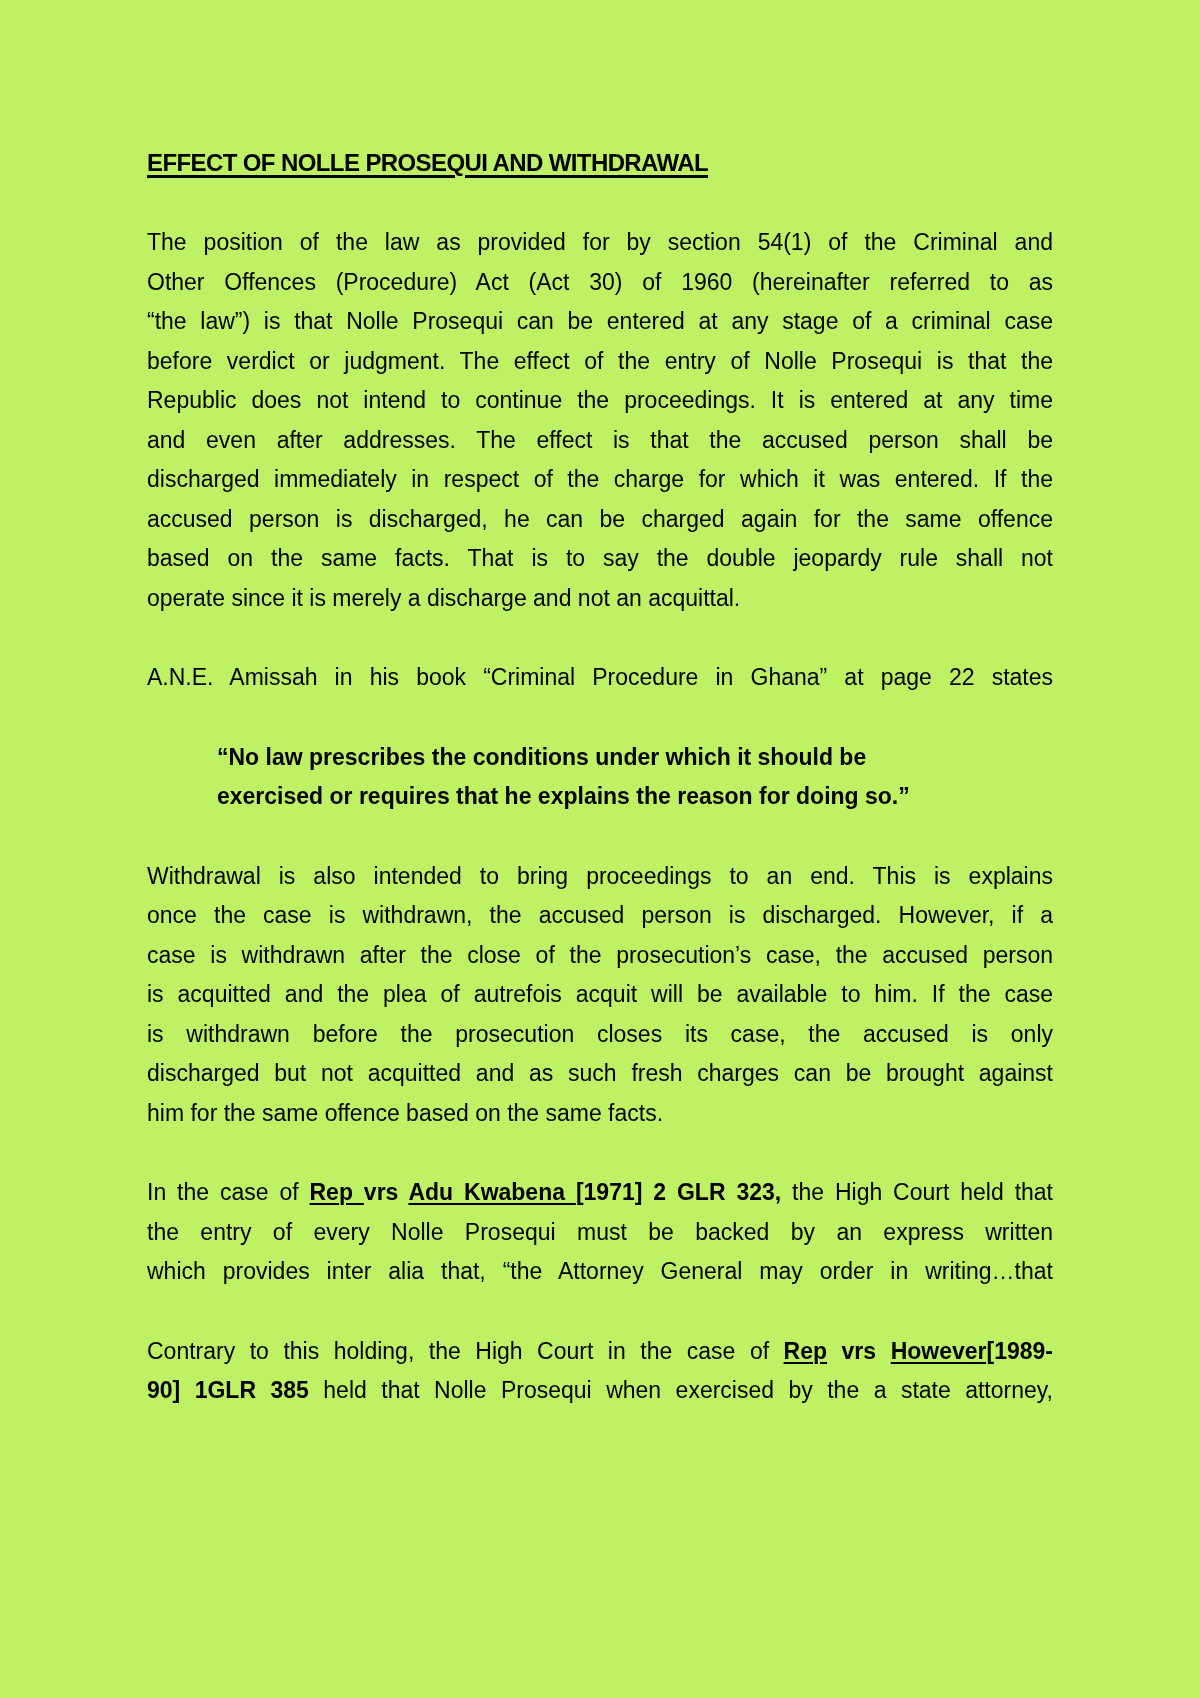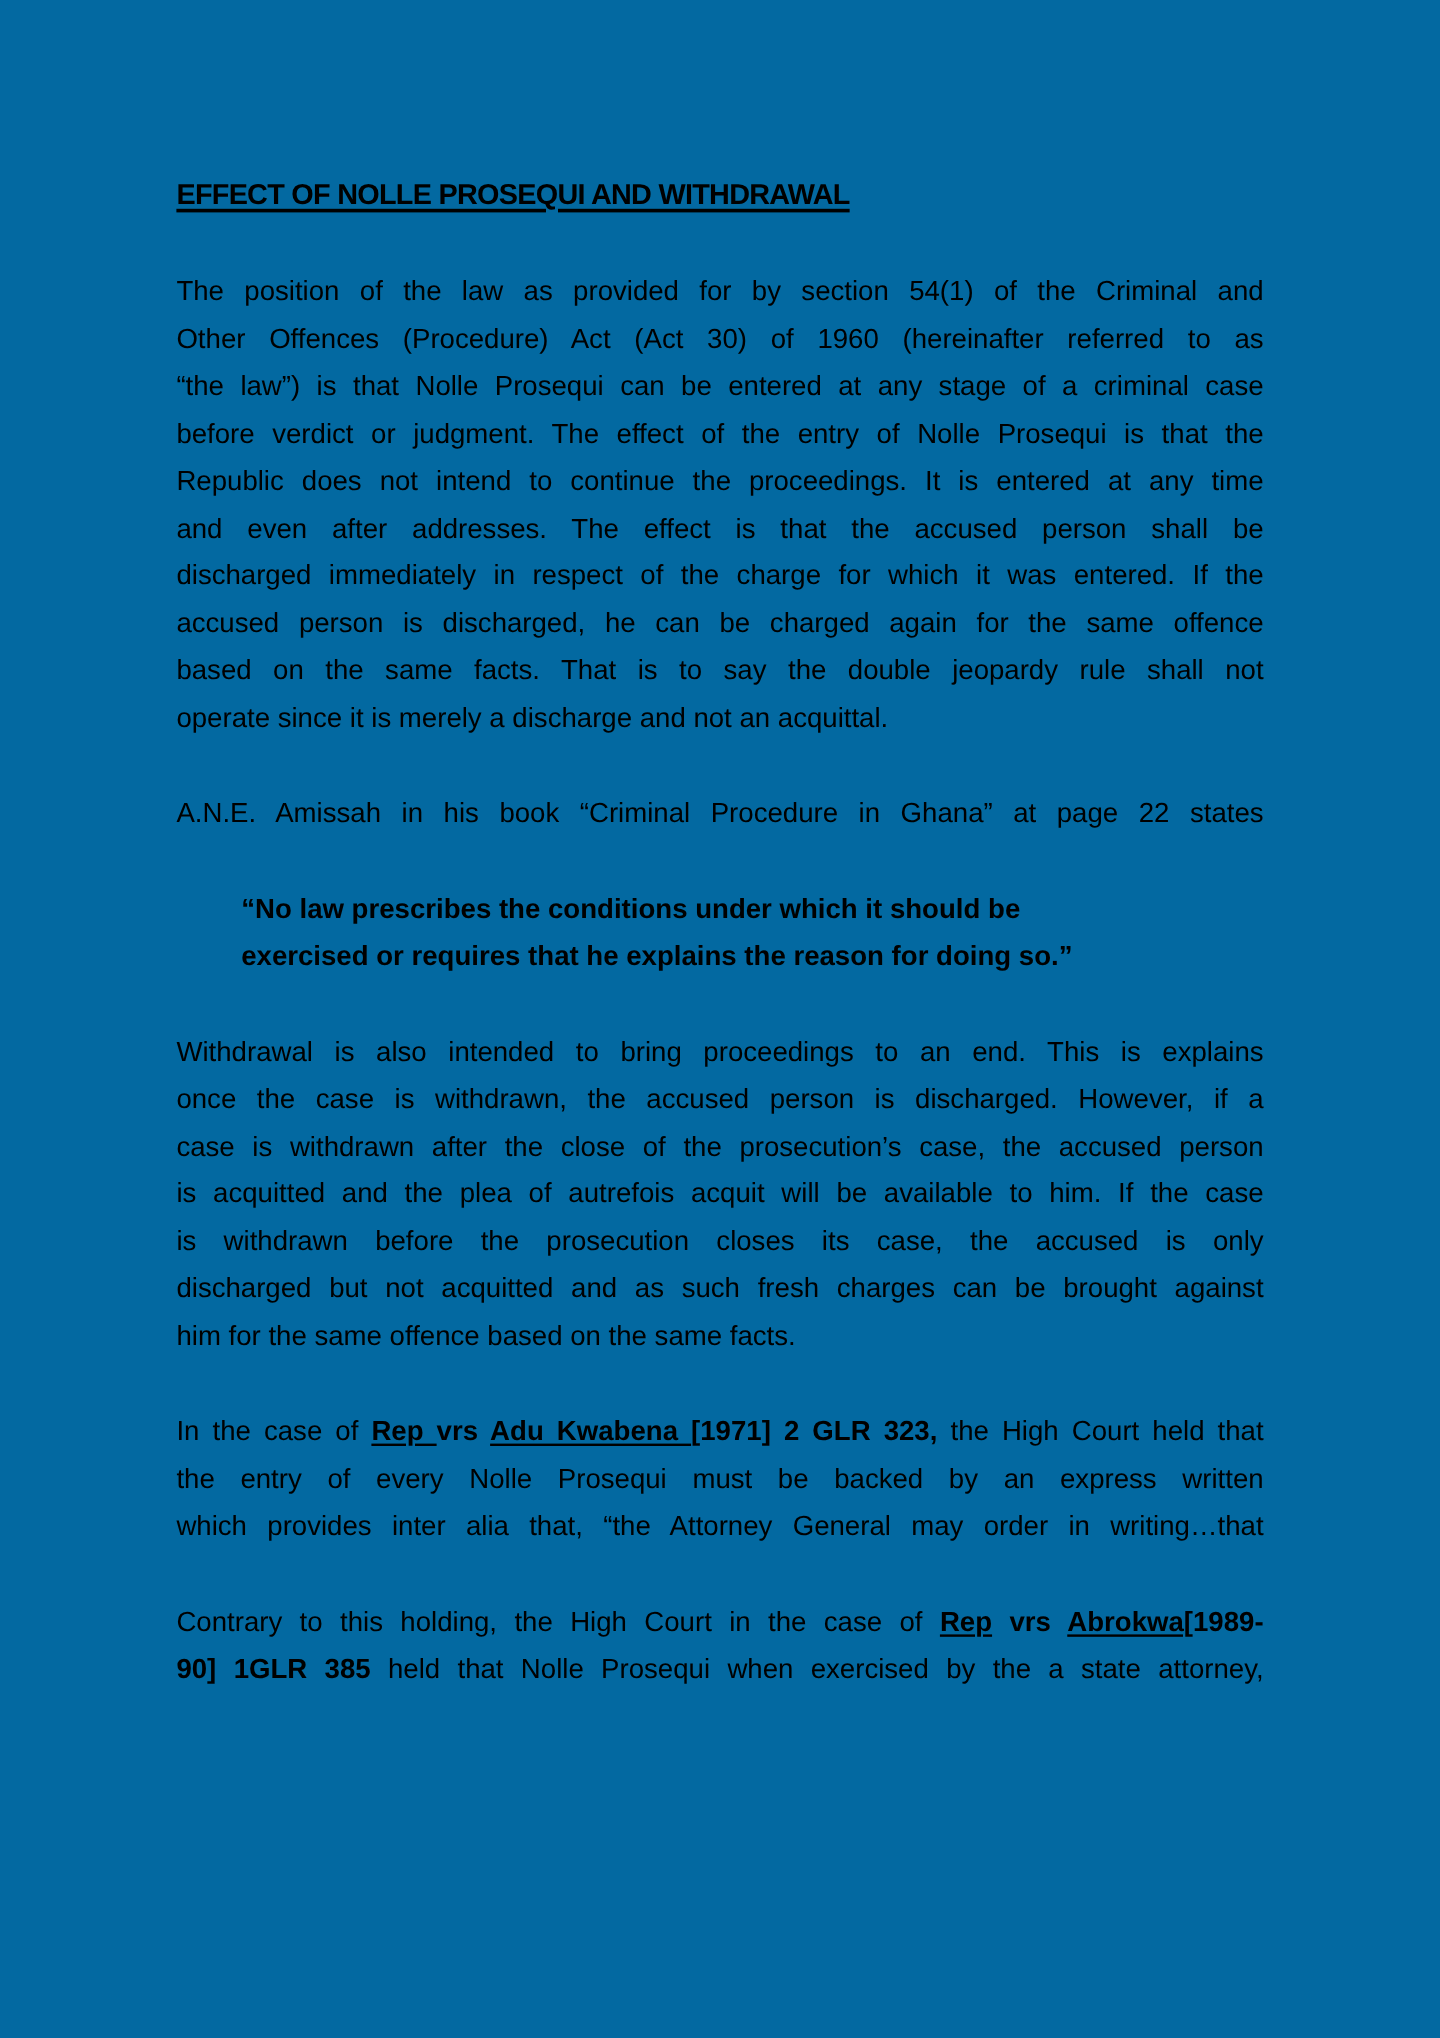--- a/index.html
+++ b/index.html
@@ -4,21 +4,21 @@
 <style>
   html, body {
     margin: 0;
     padding: 0;
     background: #ffffff;
   }
   .page {
     position: relative;
     width: 1200px;
     height: 1698px;
-    background: #0369a1;
+    background: #bef264;
     overflow: hidden;
   }
   .content {
     box-sizing: border-box;
     padding: 143px 147px 0 147px;
     font-family: "Liberation Sans", "DejaVu Sans", sans-serif;
     font-size: 23px;
     line-height: 39.5px;
     color: #000000;
   }
@@ -37,21 +37,21 @@
   }
   .line {
     text-align: justify;
     text-align-last: justify;
   }
   .line.no-j {
     text-align: left;
     text-align-last: left;
   }
   .block.quote {
-    margin-left: 54px;
+    margin-left: 70px;
     font-weight: bold;
   }
   .block.quote .line {
     text-align: left;
     text-align-last: left;
   }
   .seg.b { font-weight: bold; }
   .seg.u {
     text-decoration: underline;
     text-decoration-thickness: 2px;
@@ -94,17 +94,17 @@
         <div class="line"><span class="seg">is withdrawn before the prosecution closes its case, the accused is only</span></div>
         <div class="line"><span class="seg">discharged but not acquitted and as such fresh charges can be brought against</span></div>
         <div class="line no-j"><span class="seg">him for the same offence based on the same facts.</span></div>
       </div>
       <div class="block paragraph">
         <div class="line"><span class="seg">In the case of </span><span class="seg b u">Rep </span><span class="seg b">vrs </span><span class="seg b u">Adu Kwabena </span><span class="seg b">[1971] 2 GLR 323,</span><span class="seg"> the High Court held that</span></div>
         <div class="line"><span class="seg">the entry of every Nolle Prosequi must be backed by an express written</span></div>
         <div class="line"><span class="seg">which provides inter alia that, </span><span class="seg i">“the Attorney General may order in writing…that</span></div>
       </div>
       <div class="block paragraph">
-        <div class="line"><span class="seg">Contrary to this holding, the High Court in the case of </span><span class="seg b u">Rep</span><span class="seg b"> vrs </span><span class="seg b u">Abrokwa[</span><span class="seg b">1989-</span></div>
+        <div class="line"><span class="seg">Contrary to this holding, the High Court in the case of </span><span class="seg b u">Rep</span><span class="seg b"> vrs </span><span class="seg b u">However[</span><span class="seg b">1989-</span></div>
         <div class="line"><span class="seg b">90] 1GLR 385 </span><span class="seg">held that Nolle Prosequi when exercised by the a state attorney,</span></div>
       </div>
     </div>
 </div>
 
 </body></html>

